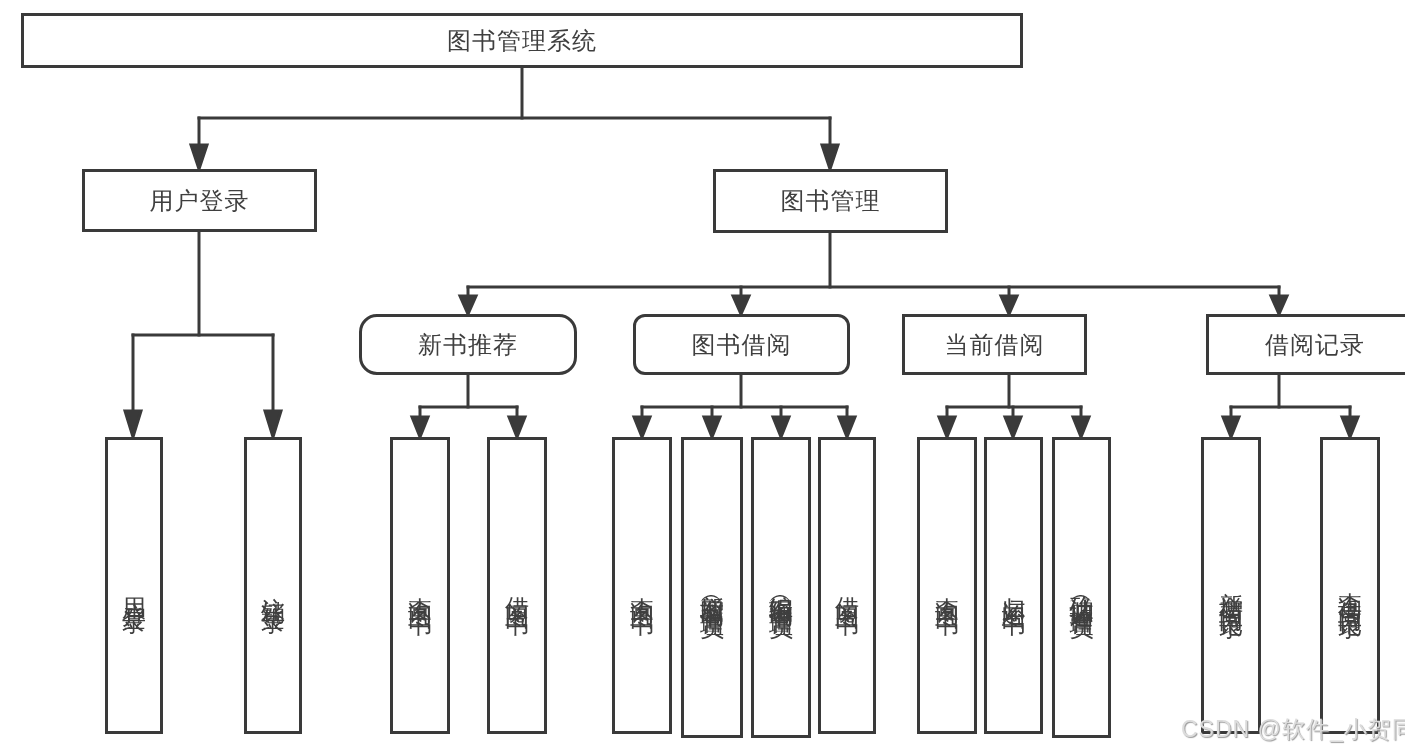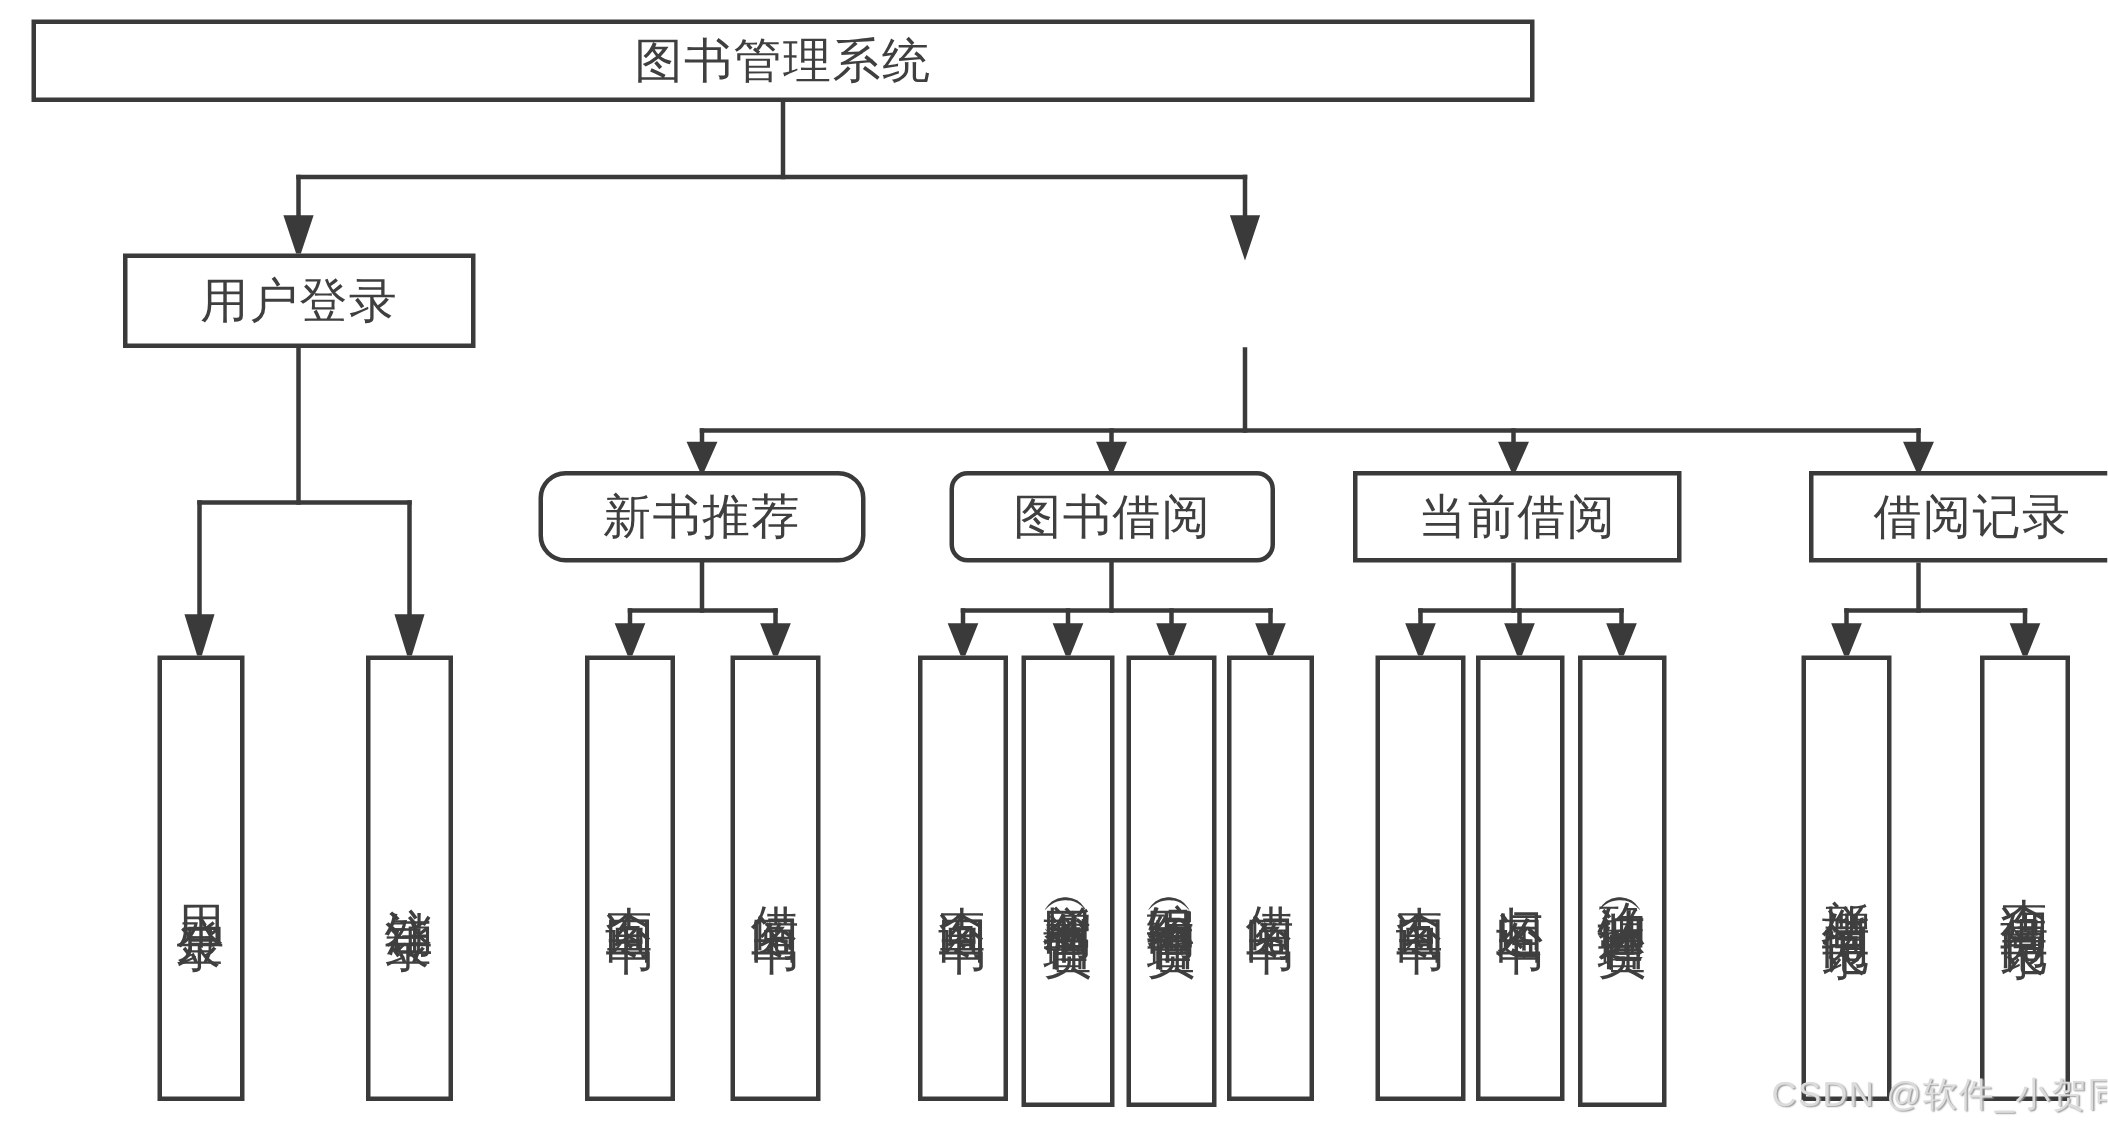--- a/index.html
+++ b/index.html
@@ -19,21 +19,21 @@
   }
   .box {
     position: absolute;
     box-sizing: border-box;
     background: #ffffff;
     border: 3px solid #3a3a3a;
     color: #3f3f3f;
     display: flex;
     align-items: center;
     justify-content: center;
-    font-size: 32px;
+    font-size: 24px;
     letter-spacing: 1px;
     text-align: center;
     z-index: 2;
   }
   .vbox {
     writing-mode: vertical-rl;
     letter-spacing: 5px;
     line-height: 1;
     padding-top: 4px;
   }
@@ -113,24 +113,25 @@
     <path fill="none" d="M1231,407 L1350,407"></path>
     <path fill="none" d="M1231,407 L1231,418"></path>
       <polygon points="1223,417 1239,417 1231,437"></polygon>
     <path fill="none" d="M1350,407 L1350,418"></path>
       <polygon points="1342,417 1358,417 1350,437"></polygon>
   </svg>
 
   <div class="box" style="left:21px; top:13px; width:1002px; height:55px;">图书管理系统</div>
 
   <div class="box" style="left:82px; top:169px; width:235px; height:63px;">用户登录</div>
+  <div class="box" style="left:713px; top:169px; width:235px; height:64px;">图书管理</div>
 
   <div class="box" style="left:359px; top:314px; width:218px; height:61px;border-radius:18px;">新书推荐</div>
   <div class="box" style="left:633px; top:314px; width:217px; height:61px;border-radius:12px;">图书借阅</div>
-  <div class="box" style="left:902px; top:314px; width:219px; height:61px;">当前借阅</div>
+  <div class="box" style="left:902px; top:314px; width:185px; height:61px;">当前借阅</div>
   <div class="box" style="left:1206px; top:314px; width:218px; height:61px;">借阅记录</div>
 
   <div class="box vbox" style="left:105px; top:437px; width:58px; height:297px;">用户登录</div>
   <div class="box vbox" style="left:244px; top:437px; width:58px; height:297px;">注销登录</div>
 
   <div class="box vbox" style="left:390px; top:437px; width:60px; height:297px;">查询图书</div>
   <div class="box vbox" style="left:487px; top:437px; width:60px; height:297px;">借阅图书</div>
 
   <div class="box vbox" style="left:612px; top:437px; width:60px; height:297px;">查询图书</div>
   <div class="box vbox tight" style="left:681px; top:437px; width:62px; height:301px;">新增图书（管理员）</div>

